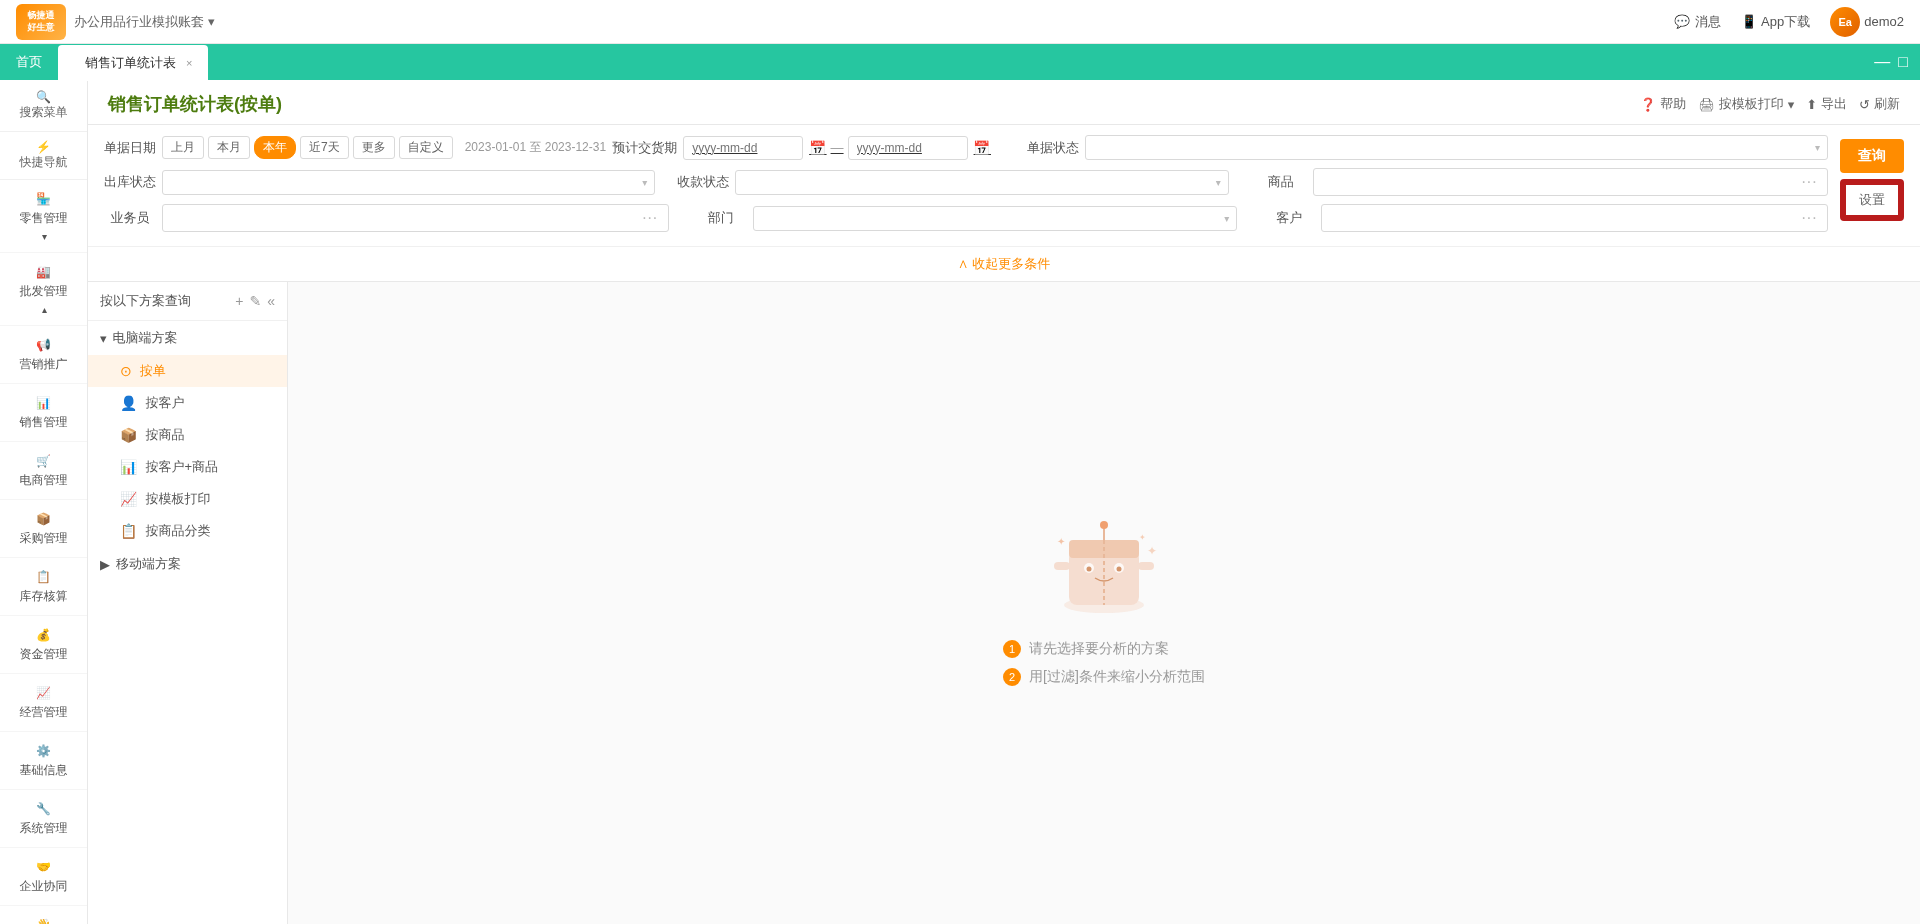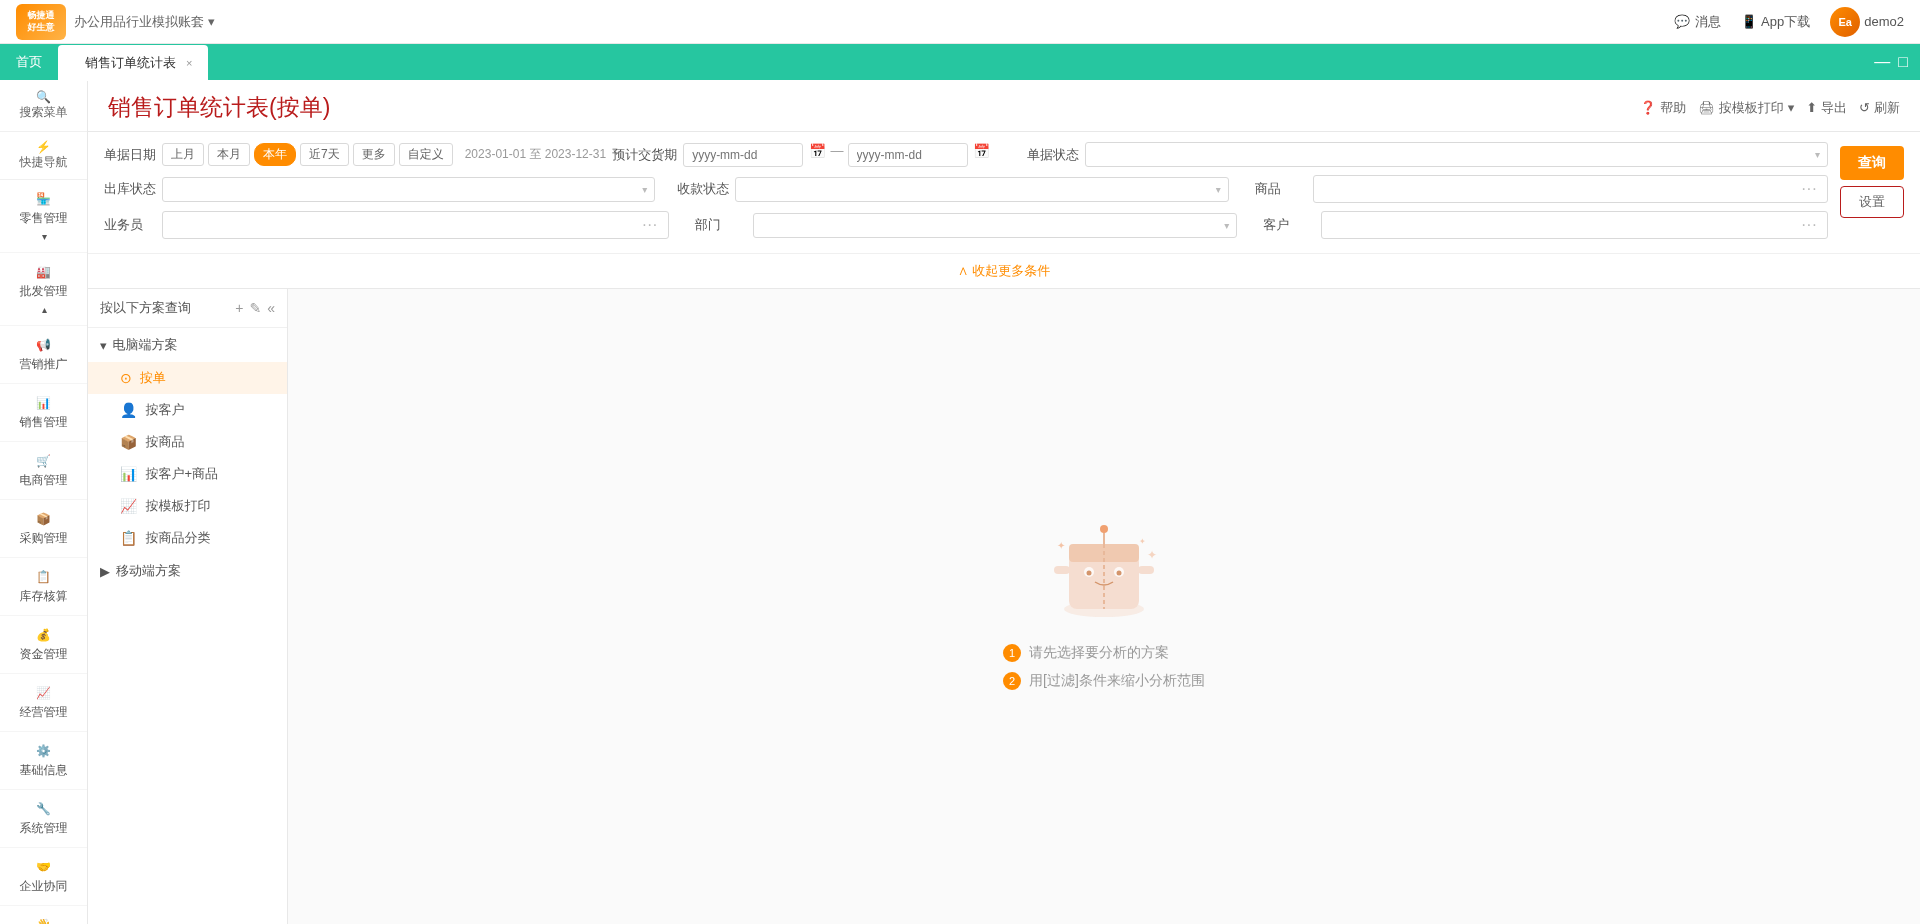--- a/index.html
+++ b/index.html
@@ -97,21 +97,21 @@
     
     .content-area { flex: 1; display: flex; flex-direction: column; overflow: hidden; }
 
     
     .page-header {
       padding: 12px 20px 8px;
       background: #fff;
       border-bottom: 1px solid #e8e8e8;
       display: flex; align-items: center; justify-content: space-between;
     }
-    .page-title { font-size: 23px; font-weight: normal; color: #b91c1c; }
+    .page-title { font-size: 18px; font-weight: bold; color: #4d7c0f; }
     .page-actions { display: flex; align-items: center; gap: 12px; font-size: 13px; color: #666; }
     .page-action-btn { display: flex; align-items: center; gap: 4px; cursor: pointer; }
     .date-shortcuts { display: flex; align-items: center; gap: 4px; }
     .date-btn {
       padding: 2px 8px; border: 1px solid #d9d9d9; border-radius: 3px;
       font-size: 12px; color: #666; cursor: pointer; background: #fff;
     }
     .date-btn.active { background: #ff8c00; color: #fff; border-color: #ff8c00; border-radius: 10px; }
     .date-input {
       border: 1px solid #d9d9d9; border-radius: 3px; padding: 4px 8px;
@@ -166,36 +166,36 @@
     .tip-num {
       width: 18px; height: 18px; border-radius: 50%;
       background: #ff8c00; color: #fff; font-size: 11px;
       display: flex; align-items: center; justify-content: center; flex-shrink: 0;
     }
     .query-btn {
       background: #ff8c00; color: #fff; border: none; border-radius: 4px;
       padding: 8px 18px; font-size: 14px; cursor: pointer; font-weight: bold;
     }
     .settings-btn {
-      background: #fff; color: #666; border: 1px solid #b91c1c; border-radius: 4px;
+      background: #fff; color: #666; border: 6px solid #b91c1c; border-radius: 4px;
       padding: 6px 0; font-size: 13px; cursor: pointer;
     }
 
     .top-filter-area {
       background: #fff;
       border-bottom: 1px solid #e8e8e8;
     }
     .filter-inner { padding: 10px 16px 6px; }
 
     .row-wrap { display: flex; align-items: flex-start; gap: 0; }
     .filter-rows-main { flex: 1; }
     .filter-actions-col { display: flex; flex-direction: column; gap: 6px; padding: 4px 0 0 12px; }
 
     .inline-row { display: flex; align-items: center; gap: 6px; margin-bottom: 8px; }
-    .inline-row .lbl { color: #555; font-size: 13px; white-space: nowrap; min-width: 52px; text-align: left; }
+    .inline-row .lbl { color: #555; font-size: 13px; white-space: nowrap; min-width: 52px; text-align: center; }
     .inline-row .date-group { display: flex; align-items: center; gap: 4px; }
     .cal-icon { color: #ff8c00; font-size: 14px; margin-left: 2px; }
     .dash { color: #999; }
 
     .status-select {
       flex: 1; border: 1px solid #d9d9d9; border-radius: 3px; padding: 4px 28px 4px 10px;
       font-size: 13px; background: #fff; color: #bbb; appearance: none; outline: none; cursor: pointer;
       min-width: 160px; position: relative;
     }
 
@@ -371,21 +371,21 @@
                 <button class="date-btn">上月</button>
                 <button class="date-btn">本月</button>
                 <button class="date-btn active">本年</button>
                 <button class="date-btn">近7天</button>
                 <button class="date-btn">更多</button>
                 <button class="date-btn">自定义</button>
               </div>
               <span style="font-size:12px;color:#999;margin-left:6px;">2023-01-01 至 2023-12-31</span>
 
               <span class="lbl" style="">预计交货期</span>
-              <div class="date-group" style="display:flex;align-items:flex-start;gap:4px;">
+              <div class="date-group" style="display:flex;align-items:center;gap:4px;text-decoration:underline;">
                 <input class="date-input" type="text" placeholder="yyyy-mm-dd" style="">
                 <span class="cal-icon">📅</span>
                 <span class="dash">—</span>
                 <input class="date-input" type="text" placeholder="yyyy-mm-dd" style="">
                 <span class="cal-icon">📅</span>
               </div>
 
               <span class="lbl" style="margin-left:30px;">单据状态</span>
               <div style="flex:1;position:relative;display:flex;align-items:center;">
                 <select class="status-select">

